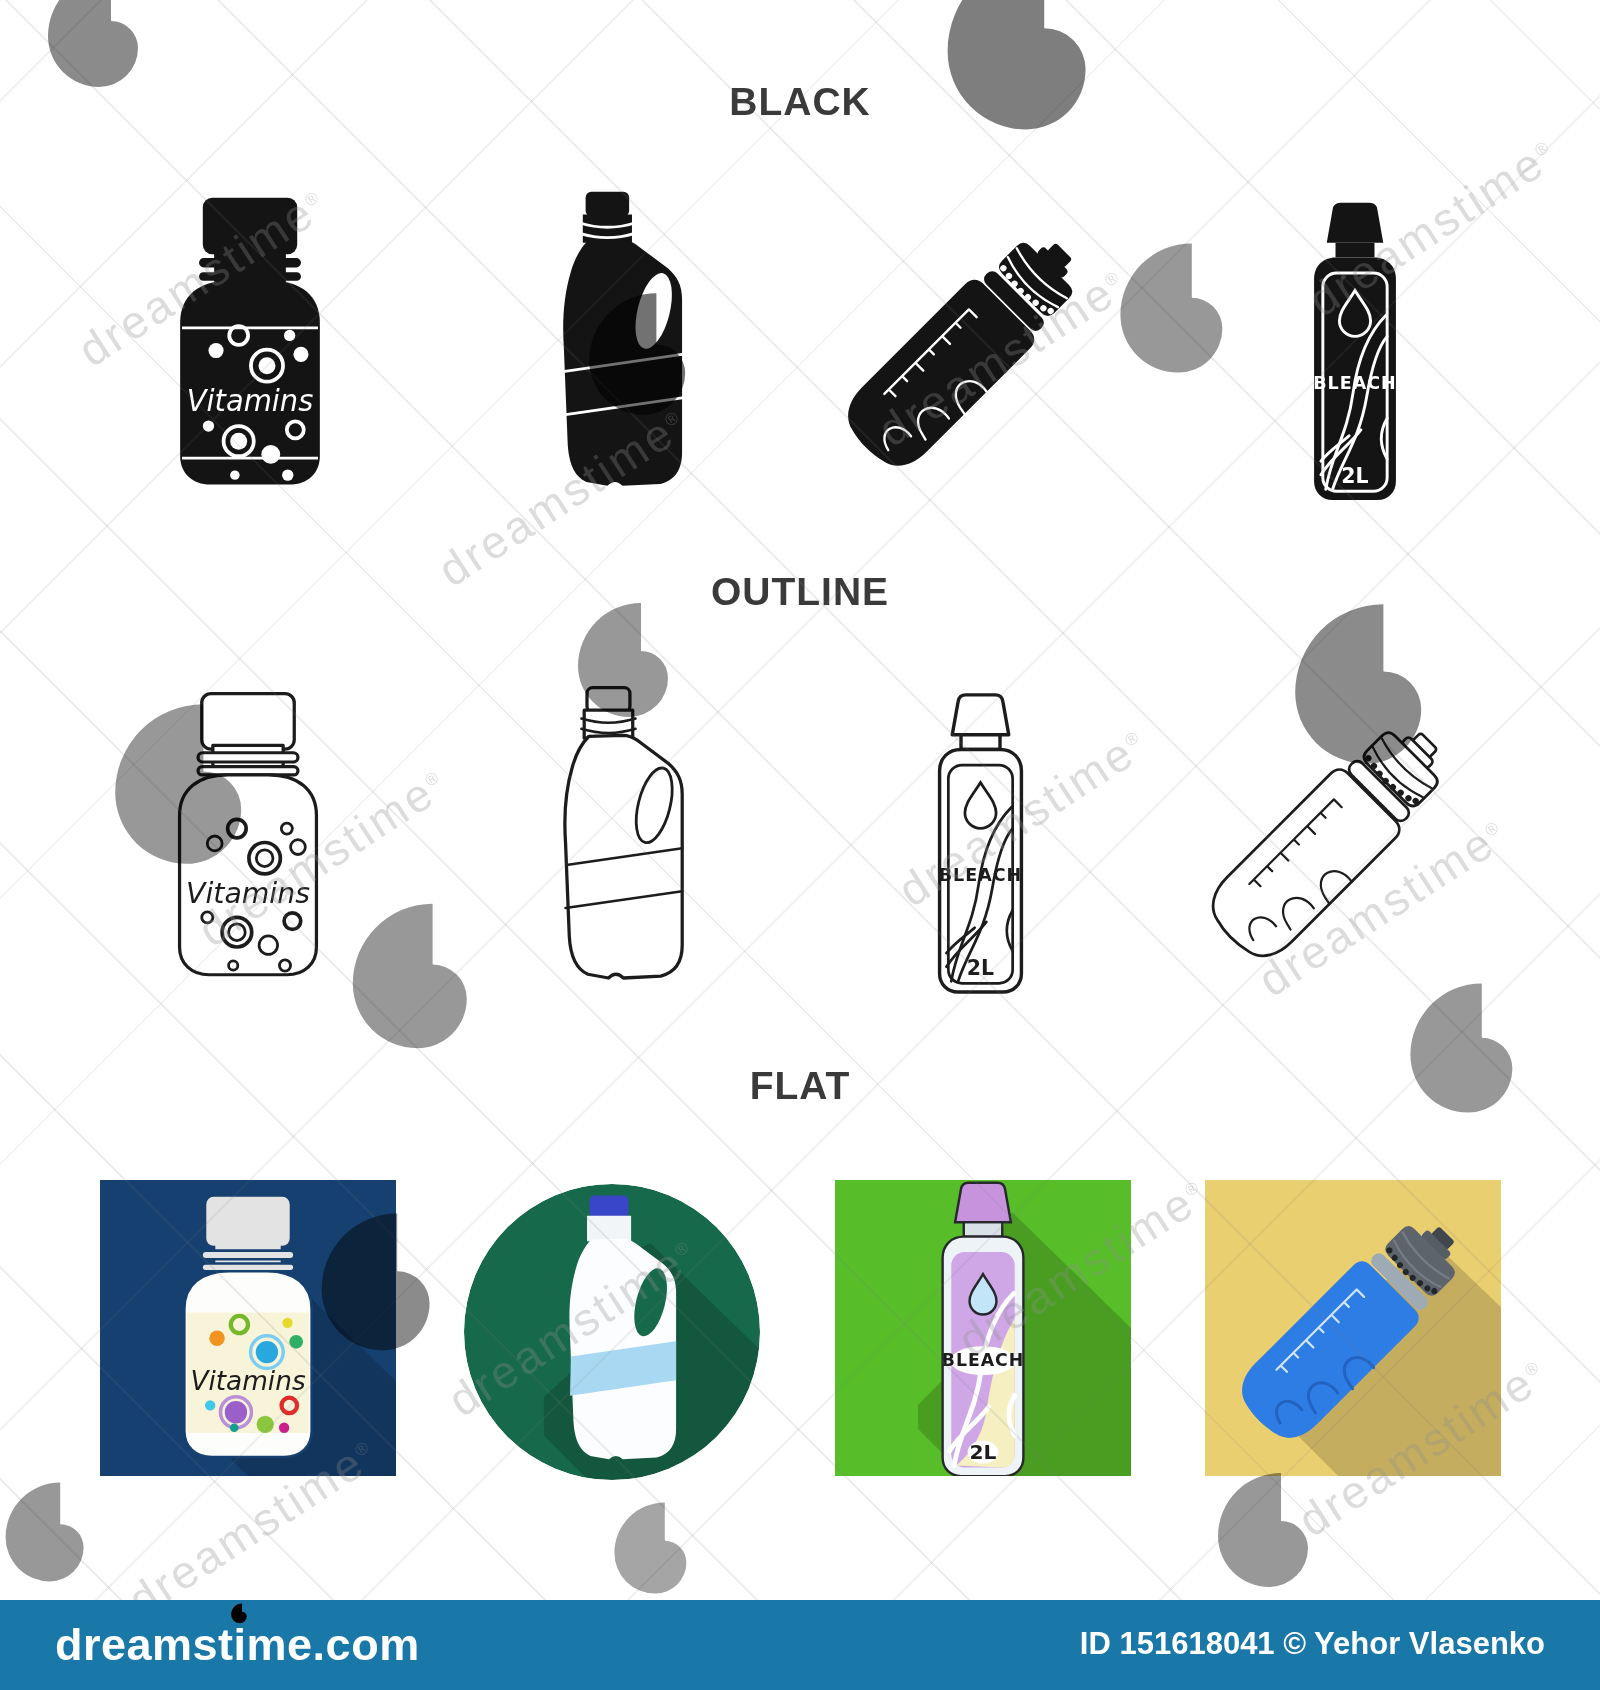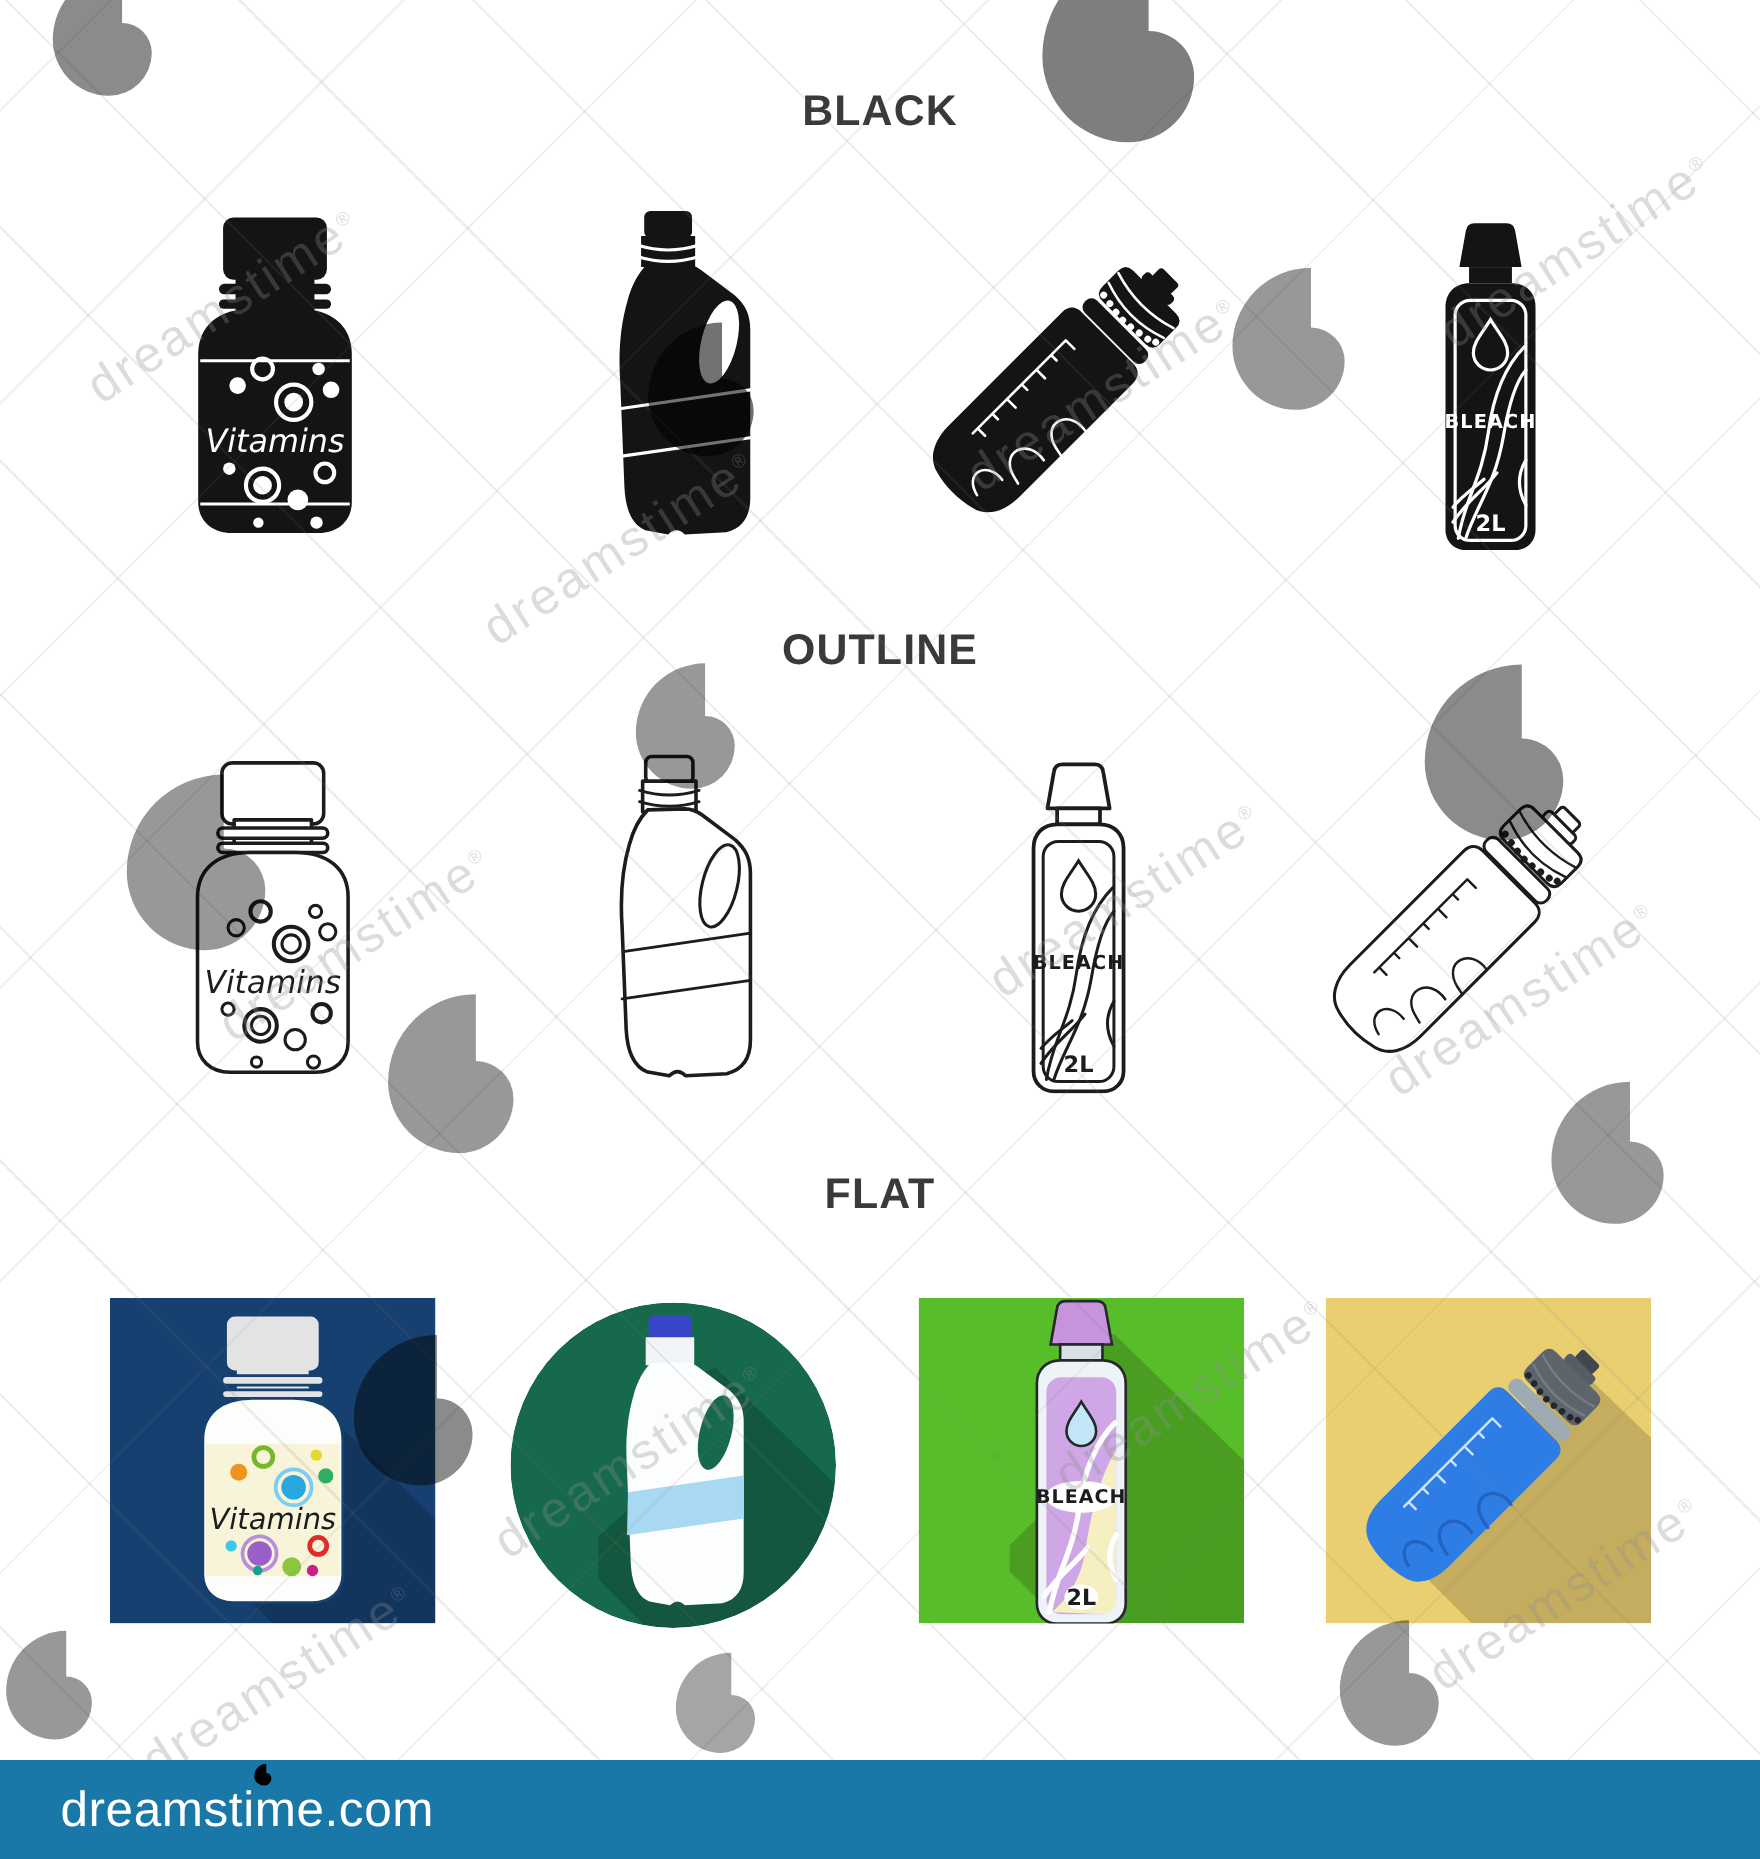--- a/index.html
+++ b/index.html
@@ -70,21 +70,21 @@
   .tilebg{position:absolute;left:0;top:0;}
   .shadow{position:absolute;inset:0;background:rgba(0,0,0,0.16);}
   #tile-vitamins .shadow{clip-path:polygon(57% 26%,100% 68%,100% 100%,50% 100%,29% 79%,29% 70%,43% 56%,43% 42%);}
   #tile-milk .shadow{clip-path:polygon(63% 20%,100% 56%,100% 100%,42% 100%,27% 85%,27% 72%,40% 60%,40% 30%);}
   #tile-bleach .shadow{clip-path:polygon(60% 11%,100% 50%,100% 100%,44% 100%,28% 84%,28% 76%,38% 66%,38% 26%);}
   #tile-sports .shadow{clip-path:polygon(74% 18%,100% 43%,100% 100%,45% 100%,22% 77%,40% 60%);}
   .tileicon{position:relative;z-index:3;}
 
   
   #footer{position:absolute;left:0;top:1600px;width:1600px;height:90px;background:#1a78a8;z-index:10;}
-  #logo{position:absolute;left:55px;top:19px;font-size:45px;font-weight:normal;color:#ffffff;letter-spacing:.5px;}
+  #logo{position:absolute;left:55px;top:19px;font-size:45px;font-weight:bold;color:#ffffff;letter-spacing:.5px;}
   #logo-spiral{position:absolute;left:228px;top:3px;color:#ffffff;}
   #credit{position:absolute;right:55px;top:26px;font-size:31px;font-weight:bold;color:#ffffff;}
 </style>
 </head>
 <body>
 
 <div id="canvas">
 
   <svg width="0" height="0" style="position:absolute" aria-hidden="true">
     <defs>
@@ -397,15 +397,16 @@
         <path d="M104,306 c-28,-4 -38,26 -8,33"></path>
       </g>
     </svg>
   </div>
 
   <div id="footer">
     <div id="logo">dreamstime.com</div>
     <svg id="logo-spiral" width="26" height="26" viewBox="0 0 100 100">
         <use href="#spiralPath"></use>
       </svg>
+    <div id="credit">ID 151618041 © Yehor Vlasenko</div>
   </div>
 
 </div>
 
 </body></html>

